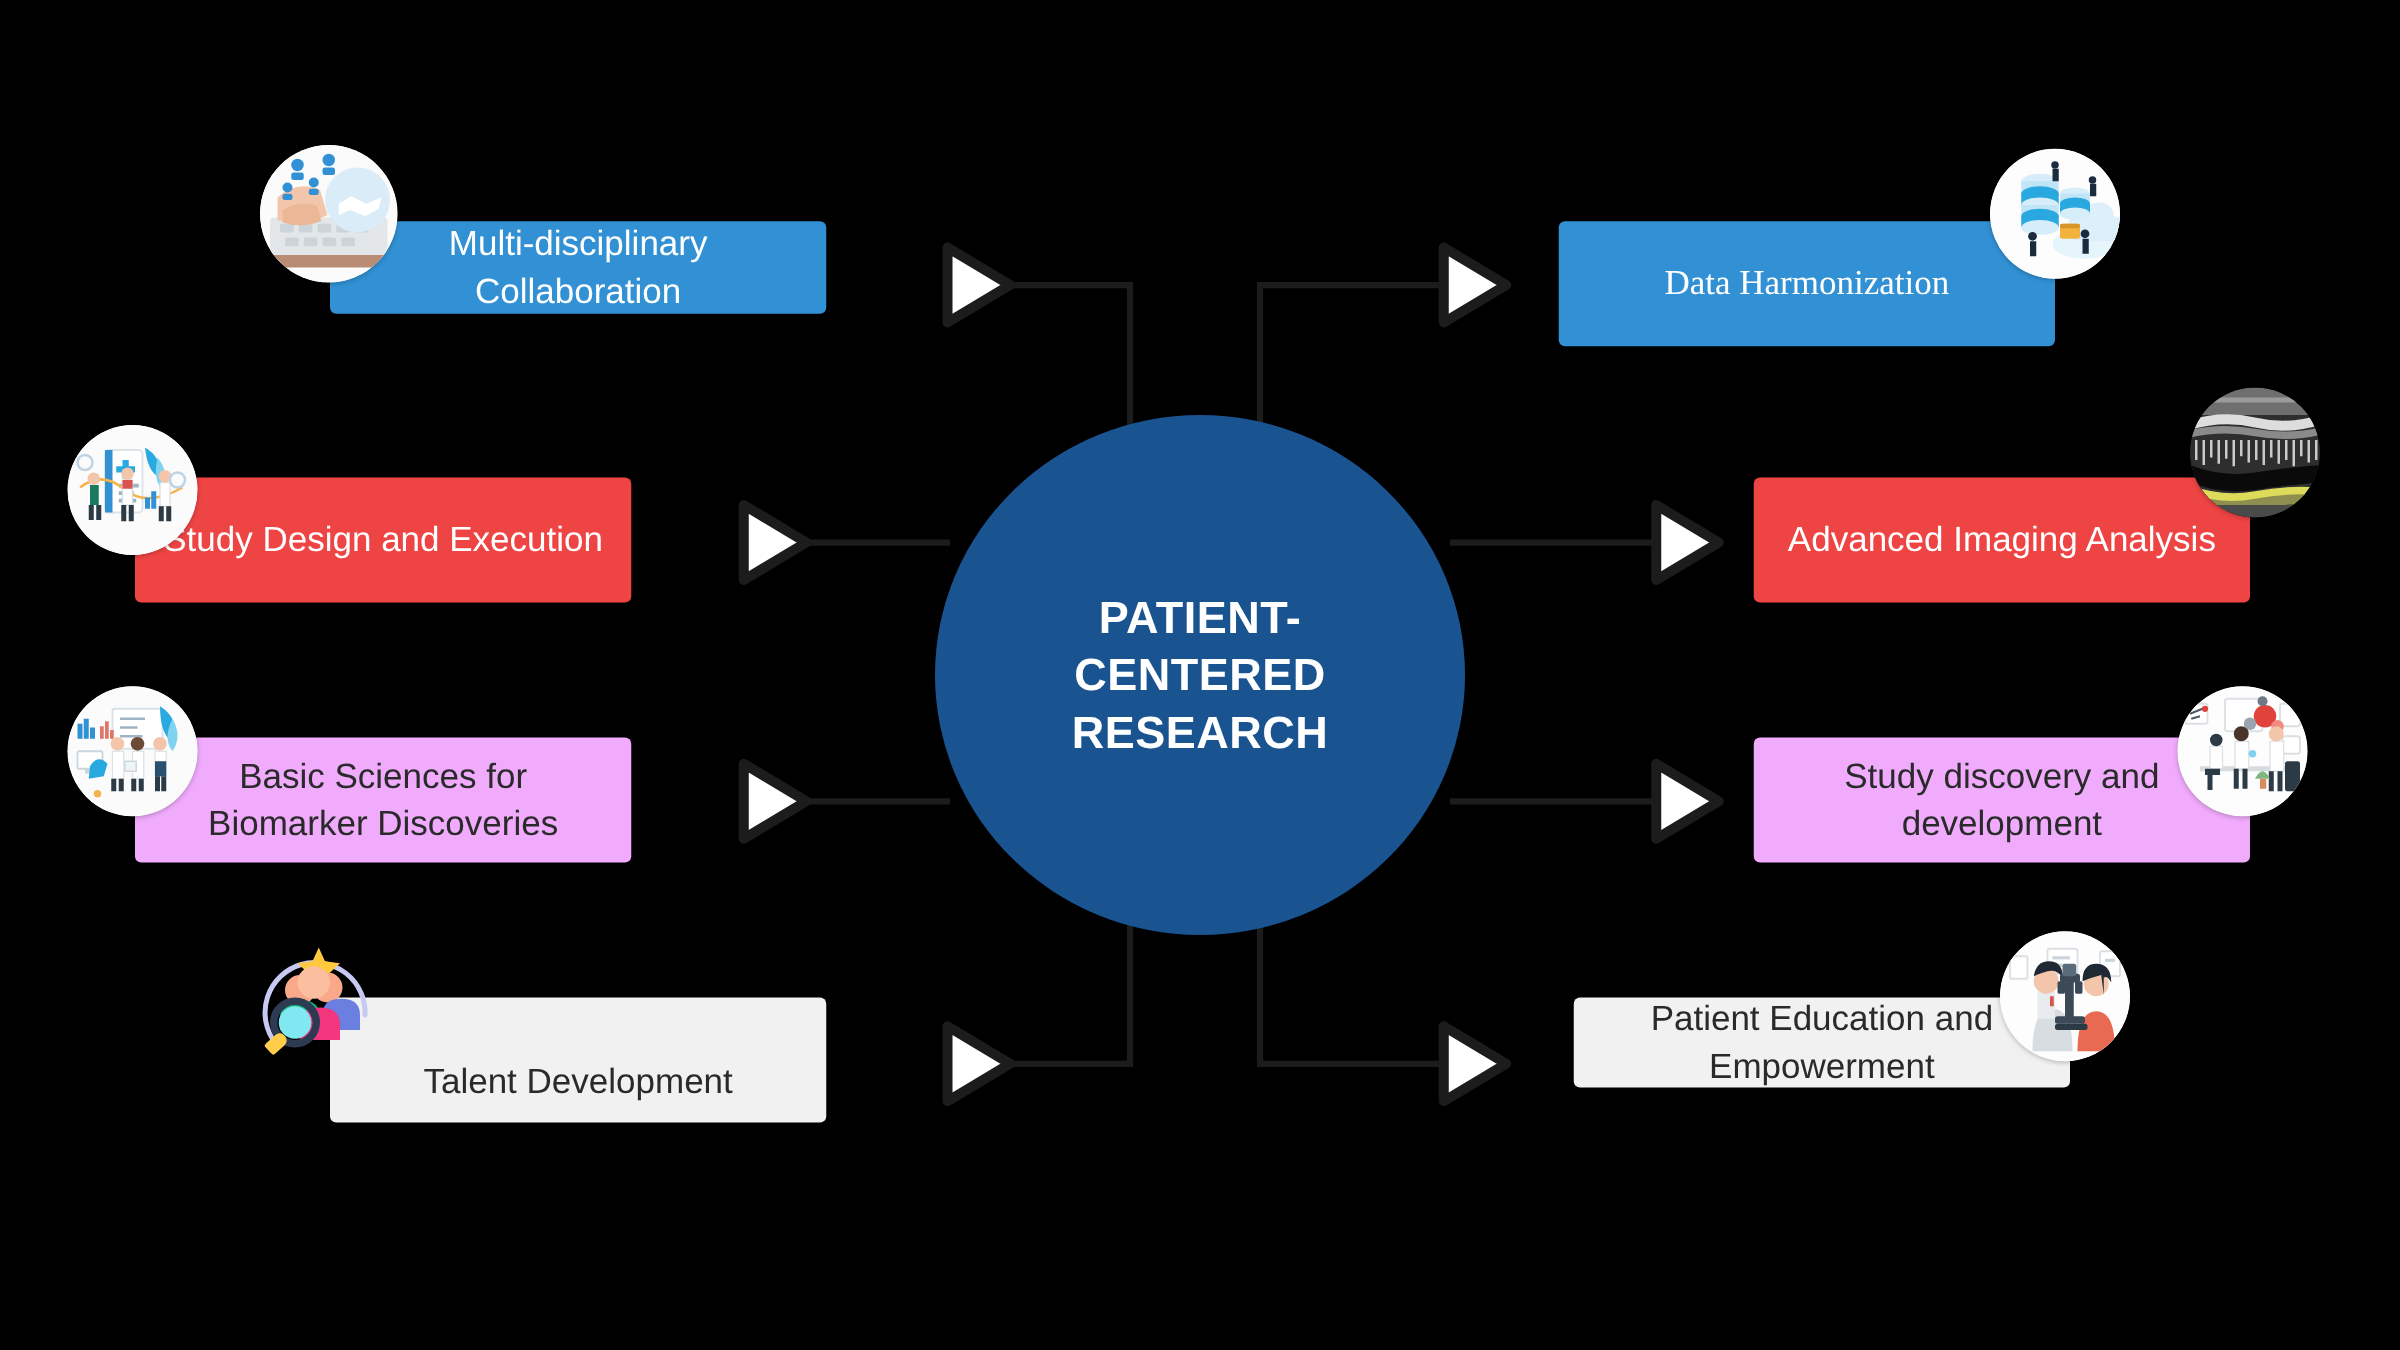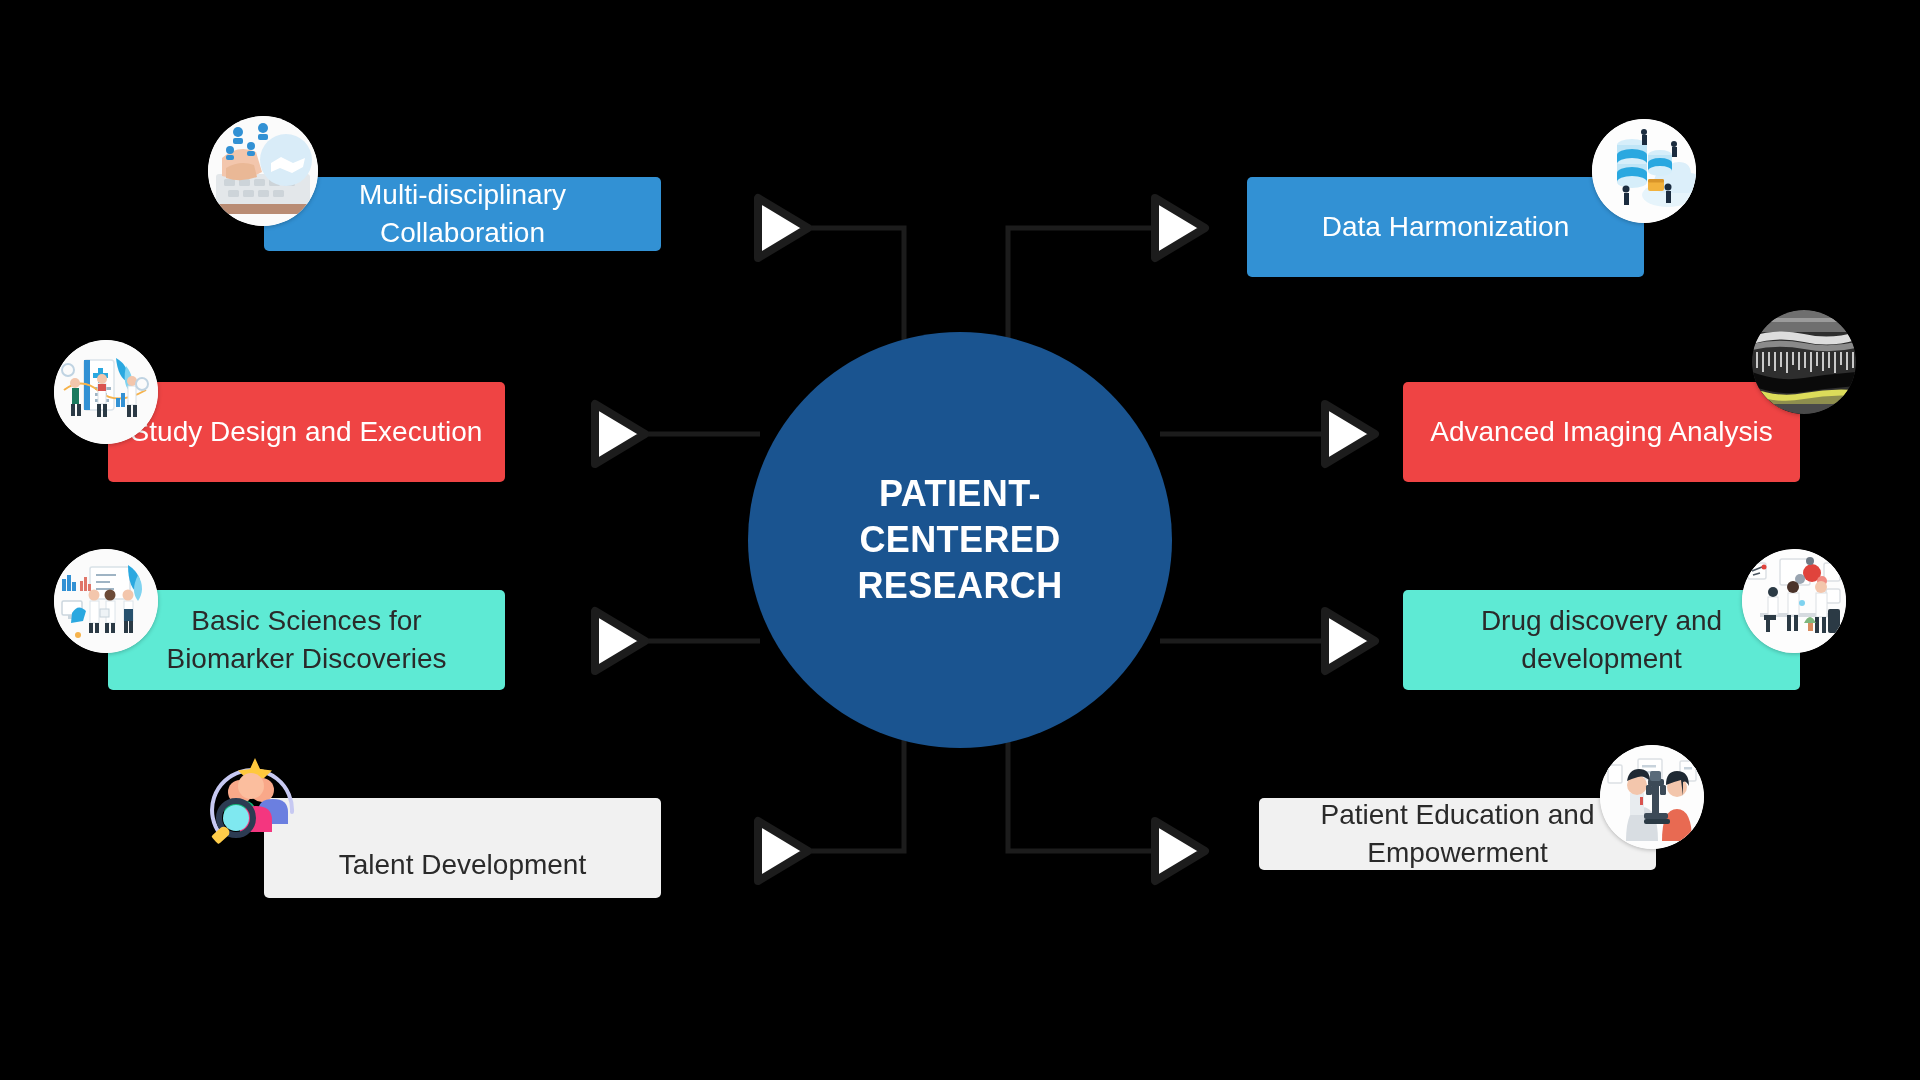--- a/index.html
+++ b/index.html
@@ -53,21 +53,21 @@
     border-radius: 5px;
     box-sizing: border-box;
     padding: 14px 22px;
     font-size: 28px;
     line-height: 1.35;
   }
   .node-label { display: block; width: 100%; }
 
   .t-blue   { background: #3291D4; color: #FFFFFF; }
   .t-blue2  { background: #ef4444; color: #FFFFFF; }
-  .t-gray   { background: #5eead4; color: #2A2A2A; }
+  .t-gray   { background: #f0abfc; color: #2A2A2A; }
   .t-light  { background: #F1F1F1; color: #2A2A2A; }
 
   
   .badge {
     position: absolute;
     border-radius: 50%;
     overflow: hidden;
     background: #FDFDFD;
     box-shadow: 0 1px 4px rgba(0,0,0,0.25);
   }
@@ -252,21 +252,21 @@
       <circle cx="51" cy="38" r="13" fill="#FBBE9E"></circle>
       <path d="M24,66 q0,-14 16,-14 q16,0 16,14 l0,10 -32,0 Z" fill="#14B87B"></path>
       <path d="M58,64 q0,-13 15,-13 q15,0 15,13 l0,12 -30,0 Z" fill="#6B7FE0"></path>
       <path d="M40,72 q0,-14 16,-14 q16,0 16,14 l0,12 -32,0 Z" fill="#F4367F"></path>
       <circle cx="36" cy="70" r="17" fill="none" stroke="#2C3B52" stroke-width="6"></circle>
       <circle cx="36" cy="70" r="13" fill="#7FE8F0"></circle>
       <rect x="10" y="82" width="20" height="11" rx="5" fill="#FFCD4A" transform="rotate(-42 20 87)"></rect>
     </svg>
   </div>
 
-  <div class="node t-blue" style="left:1247px; top:177px; width:397px; height:100px;">
+  <div class="node t-blue" style="left:1247px; top:177px; width:397px; height:100px;font-family:Liberation Serif, serif;">
     <span class="node-label">Data Harmonization</span>
   </div>
   <div class="badge" style="left:1592px; top:119px; width:104px; height:104px;">
     <svg viewBox="0 0 104 104">
       <circle cx="52" cy="52" r="52" fill="#FDFDFD"></circle>
       <ellipse cx="76" cy="76" rx="26" ry="12" fill="#E6F4FB"></ellipse>
       <path d="M62,64 q0,-12 12,-12 q3,-9 13,-9 q11,0 12,11 q9,1 9,10 q0,10 -12,10 l-22,0 q-12,0 -12,-10 Z" fill="#DCEFFA"></path>
       <g>
         <ellipse cx="40" cy="26" rx="15" ry="6" fill="#D6EEFA"></ellipse>
         <rect x="25" y="26" width="30" height="10" fill="#BFE5F7"></rect>
@@ -343,21 +343,21 @@
         </g>
         <path d="M0,62 q26,10 52,6 q26,-4 52,-6 l0,14 q-26,2 -52,6 q-26,4 -52,-6 Z" fill="#0A0A0A"></path>
         <path d="M0,78 q26,10 52,5 q26,-5 52,-3 l0,7 q-26,-2 -52,3 q-26,5 -52,-5 Z" fill="#DCDC5A"></path>
         <path d="M0,85 q26,9 52,4 q26,-5 52,-3 l0,8 q-26,-2 -52,3 q-26,5 -52,-4 Z" fill="#8E8E4E"></path>
         <rect x="0" y="94" width="104" height="10" fill="#4A4A4A"></rect>
       </g>
     </svg>
   </div>
 
   <div class="node t-gray" style="left:1403px; top:590px; width:397px; height:100px;">
-    <span class="node-label">Drug discovery and development</span>
+    <span class="node-label">Study discovery and development</span>
   </div>
   <div class="badge" style="left:1742px; top:549px; width:104px; height:104px;">
     <svg viewBox="0 0 104 104">
       <circle cx="52" cy="52" r="52" fill="#FDFDFD"></circle>
       <rect x="38" y="10" width="30" height="26" rx="2" fill="#FFFFFF" stroke="#DCE0E4" stroke-width="1.5"></rect>
       <rect x="6" y="14" width="18" height="16" rx="2" fill="#FFFFFF" stroke="#DCE0E4" stroke-width="1.5"></rect>
       <rect x="82" y="14" width="16" height="18" rx="2" fill="#FFFFFF" stroke="#DCE0E4" stroke-width="1.5"></rect>
       <rect x="84" y="40" width="14" height="14" rx="2" fill="#FFFFFF" stroke="#DCE0E4" stroke-width="1.5"></rect>
       <g stroke="#4C5762" stroke-width="1.6">
           <line x1="10" y1="22" x2="20" y2="18"></line>

